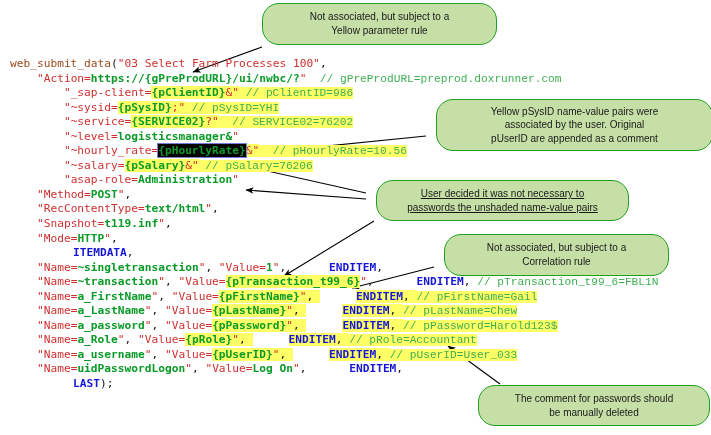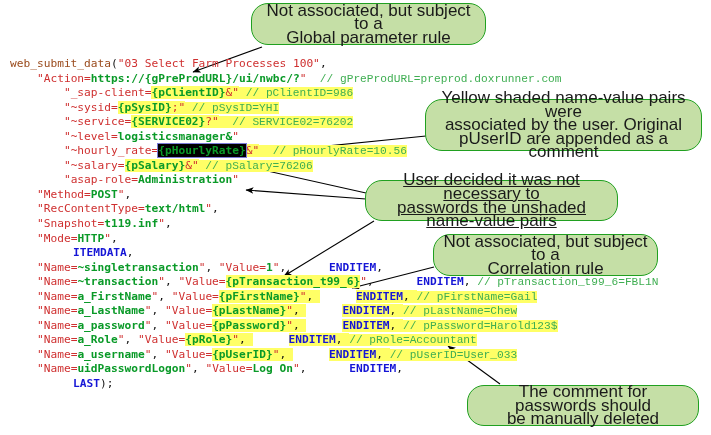--- a/index.html
+++ b/index.html
@@ -36,28 +36,29 @@
   .sel     { outline:1px solid #7b7bd8; background:#000000; }
 
   
   .callout{
     position:absolute;
     box-sizing:border-box;
     background:#c5dfa6;
     border:1.6px solid #20a020;
     border-radius:17px;
     font-family:"Liberation Sans","DejaVu Sans",sans-serif;
-    font-size:17px;
+    font-size:10px;
     line-height:13.6px;
     color:#1a1a1a;
     text-align:center;
     display:flex;
     align-items:center;
     justify-content:center;
     padding:3px 8px;
+    margin-left:11px;
   }
   .callout span{display:block;}
 
   
   #arrows{position:absolute;left:0;top:0;width:711px;height:435px;pointer-events:none;}
 </style>
 </head>
 <body>
 
 <div id="root">
@@ -78,26 +79,26 @@
         <line x1="500" y1="384" x2="448" y2="346" stroke="#000000" stroke-width="1.1" marker-end="url(#ah)"></line>
       </g>
   </svg>
 
   <div class="code" id="code-block"><div class="ln"><span class="fn">web_submit_data</span><span class="punc">(</span><span class="str">"03 Select Farm Processes 100"</span><span class="punc">,</span></div><div class="ln"><span>    </span><span class="str">"Action=</span><span class="val">https://{gPreProdURL}/ui/nwbc/?</span><span class="str">"</span><span class="cmt">  // gPreProdURL=preprod.doxrunner.com</span></div><div class="ln"><span>        </span><span class="str">"_sap-client=</span><span class="val hl">{pClientID}</span><span class="str hl">&amp;"</span><span class="cmt hl"> // pClientID=986</span></div><div class="ln"><span>        </span><span class="str">"~sysid=</span><span class="val hl">{pSysID}</span><span class="str hl">;"</span><span class="cmt hl"> // pSysID=YHI</span></div><div class="ln"><span>        </span><span class="str">"~service=</span><span class="val hl">{SERVICE02}</span><span class="str hl">?"</span><span class="cmt hl">  // SERVICE02=76202</span></div><div class="ln"><span>        </span><span class="str">"~level=</span><span class="val">logisticsmanager&amp;</span><span class="str">"</span></div><div class="ln"><span>        </span><span class="str">"~hourly_rate=</span><span class="val hl sel">{pHourlyRate}</span><span class="str hl">&amp;"</span><span class="cmt hl">  // pHourlyRate=10.56</span></div><div class="ln"><span>        </span><span class="str">"~salary=</span><span class="val hl">{pSalary}</span><span class="str hl">&amp;"</span><span class="cmt hl"> // pSalary=76206</span></div><div class="ln"><span>        </span><span class="str">"asap-role=</span><span class="val">Administration</span><span class="str">"</span></div><div class="ln"><span>    </span><span class="str">"Method=</span><span class="val">POST</span><span class="str">"</span><span class="punc">,</span></div><div class="ln"><span>    </span><span class="str">"RecContentType=</span><span class="val">text/html</span><span class="str">"</span><span class="punc">,</span></div><div class="ln"><span>    </span><span class="str">"Snapshot=</span><span class="val">t119.inf</span><span class="str">"</span><span class="punc">,</span></div><div class="ln"><span>    </span><span class="str">"Mode=</span><span class="val">HTTP</span><span class="str">"</span><span class="punc">,</span></div><div class="ln"><span>    </span><span class="kw">ITEMDATA</span><span class="punc">,</span></div><div class="ln"><span>    </span><span class="str">"Name=</span><span class="val">~singletransaction</span><span class="str">"</span><span class="punc">, </span><span class="str">"Value=</span><span class="val">1</span><span class="str">"</span><span class="punc">, </span><span class="kw">ENDITEM</span><span class="punc">,</span></div><div class="ln"><span>    </span><span class="str">"Name=</span><span class="val">~transaction</span><span class="str">"</span><span class="punc">, </span><span class="str">"Value=</span><span class="val hl">{pTransaction_t99_6}</span><span class="str">"</span><span class="punc">, </span><span class="kw">ENDITEM</span><span class="punc">, </span><span class="cmt">// pTransaction_t99_6=FBL1N</span></div><div class="ln"><span>    </span><span class="str">"Name=</span><span class="val">a_FirstName</span><span class="str">"</span><span class="punc">, </span><span class="str">"Value=</span><span class="val hl">{pFirstName}</span><span class="str hl">"</span><span class="punc hl">, </span><span class="kw hl">ENDITEM</span><span class="punc hl">, </span><span class="cmt hl">// pFirstName=Gail</span></div><div class="ln"><span>    </span><span class="str">"Name=</span><span class="val">a_LastName</span><span class="str">"</span><span class="punc">, </span><span class="str">"Value=</span><span class="val hl">{pLastName}</span><span class="str hl">"</span><span class="punc hl">, </span><span class="kw hl">ENDITEM</span><span class="punc hl">, </span><span class="cmt hl">// pLastName=Chew</span></div><div class="ln"><span>    </span><span class="str">"Name=</span><span class="val">a_password</span><span class="str">"</span><span class="punc">, </span><span class="str">"Value=</span><span class="val hl">{pPassword}</span><span class="str hl">"</span><span class="punc hl">, </span><span class="kw hl">ENDITEM</span><span class="punc hl">, </span><span class="cmt hl">// pPassword=Harold123$</span></div><div class="ln"><span>    </span><span class="str">"Name=</span><span class="val">a_Role</span><span class="str">"</span><span class="punc">, </span><span class="str">"Value=</span><span class="val hl">{pRole}</span><span class="str hl">"</span><span class="punc hl">, </span><span class="kw hl">ENDITEM</span><span class="punc hl">, </span><span class="cmt hl">// pRole=Accountant</span></div><div class="ln"><span>    </span><span class="str">"Name=</span><span class="val">a_username</span><span class="str">"</span><span class="punc">, </span><span class="str">"Value=</span><span class="val hl">{pUserID}</span><span class="str hl">"</span><span class="punc hl">, </span><span class="kw hl">ENDITEM</span><span class="punc hl">, </span><span class="cmt hl">// pUserID=User_033</span></div><div class="ln"><span>    </span><span class="str">"Name=</span><span class="val">uidPasswordLogon</span><span class="str">"</span><span class="punc">, </span><span class="str">"Value=</span><span class="val">Log On</span><span class="str">"</span><span class="punc">, </span><span class="kw">ENDITEM</span><span class="punc">,</span></div><div class="ln"><span>    </span><span class="kw">LAST</span><span class="punc">);</span></div></div>
 
   <div id="callout-layer">
       <div class="callout" style="left: 251px; top: 3px; width: 235px; height: 42px; background: rgb(197, 223, 166); border-color: rgb(32, 160, 32);">
         <div>
           <span>Not associated, but subject to a</span>
-          <span>Global parameter rule</span>
+          <span>Yellow parameter rule</span>
         </div>
       </div>
       <div class="callout" style="left: 425px; top: 99px; width: 277px; height: 52px; background: rgb(197, 223, 166); border-color: rgb(32, 160, 32);">
         <div>
-          <span>Yellow shaded name-value pairs were</span>
+          <span>Yellow pSysID name-value pairs were</span>
           <span>associated by the user. Original</span>
           <span>pUserID are appended as a comment</span>
         </div>
       </div>
       <div class="callout" style="left: 365px; top: 180px; width: 253px; height: 41px; background: rgb(197, 223, 166); border-color: rgb(32, 160, 32); text-decoration: underline;">
         <div>
           <span>User decided it was not necessary to</span>
           <span>passwords the unshaded name-value pairs</span>
         </div>
       </div>

